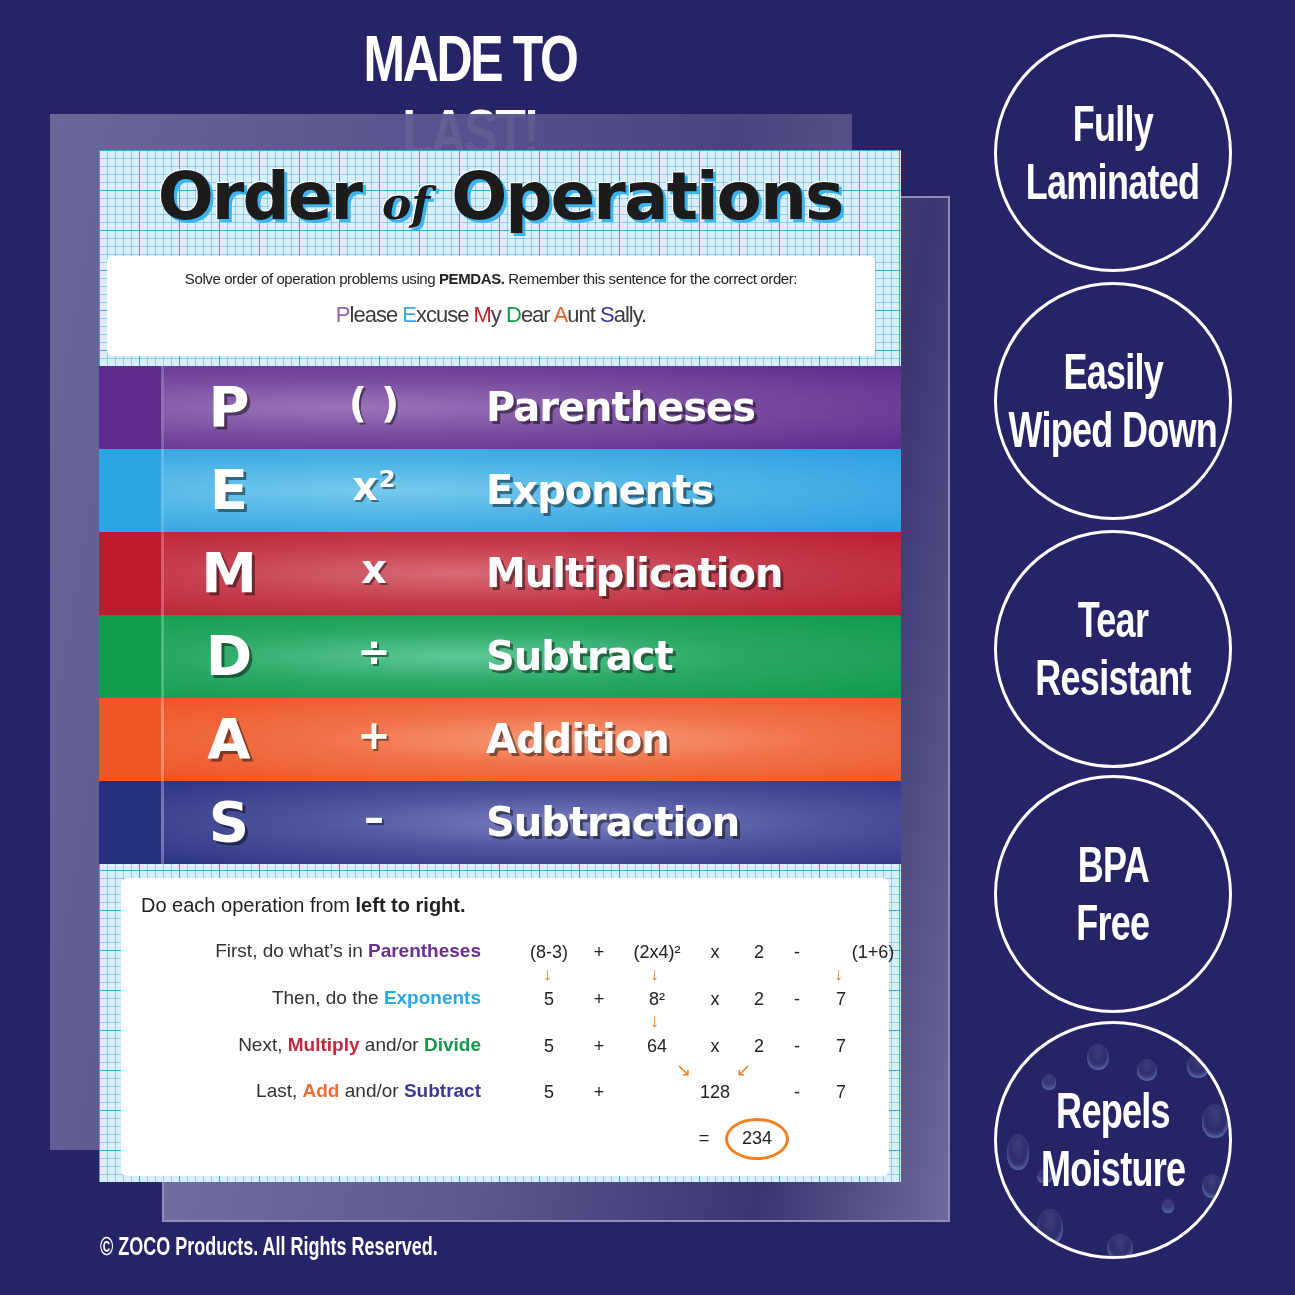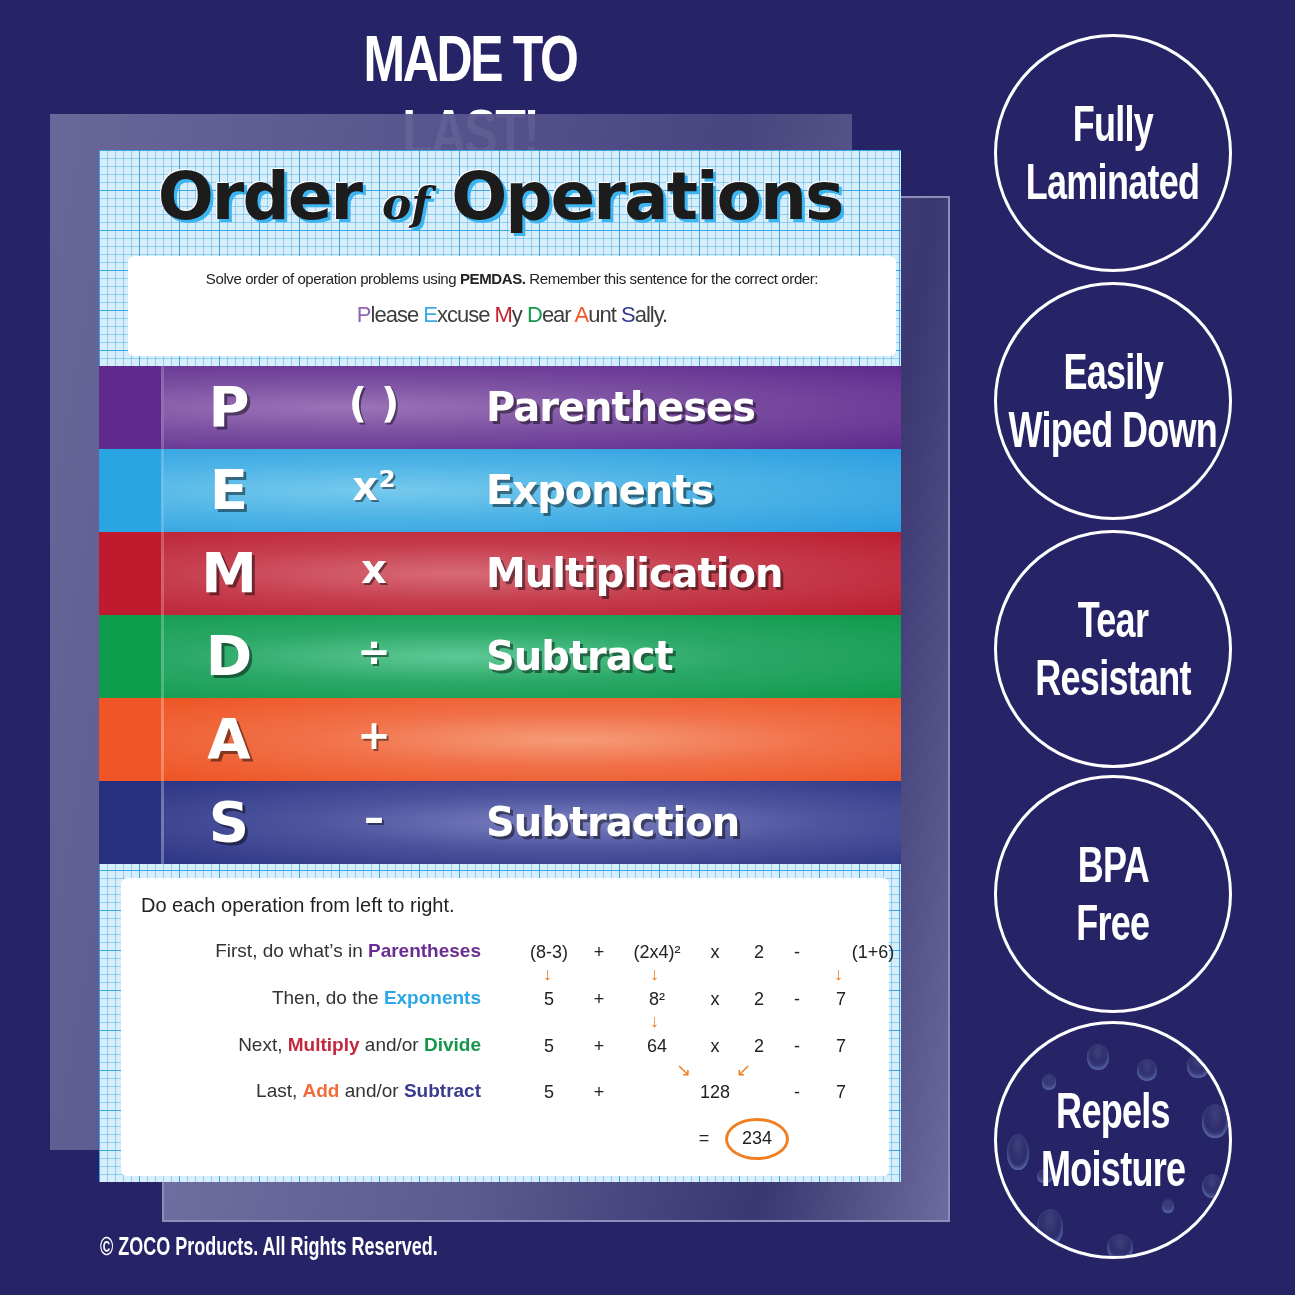--- a/index.html
+++ b/index.html
@@ -37,21 +37,21 @@
 
   .title {
     position: absolute; left: 0; top: 8px; width: 100%; text-align: center;
     font-family: "DejaVu Sans", sans-serif; font-weight: bold; font-size: 66px;
     color: #1c1c1c; letter-spacing: -2px;
     text-shadow: 3px 3px 0 #3cb4f0, -1px -1px 0 #fff;
   }
   .title .of { font-family: "DejaVu Serif", serif; font-style: italic; font-weight: bold; font-size: 44px; letter-spacing: 0; }
 
   .intro-box {
-    position: absolute; left: 29px; top: 106px; width: 768px; height: 100px;
+    position: absolute; left: 8px; top: 106px; width: 768px; height: 100px;
     background: #fff; border-radius: 6px;
   }
   .intro-text {
     position: absolute; top: 14px; width: 100%; text-align: center;
     font-size: 15px; color: #222; letter-spacing: -0.4px;
   }
   .intro-text b { font-weight: bold; }
   .mnemonic {
     position: absolute; top: 46px; width: 100%; text-align: center;
     font-size: 22px; font-weight: normal; color: #3d3d3d; letter-spacing: -1px;
@@ -82,21 +82,21 @@
   .r-m .tab { background: #bf1a2d; } .r-m .band { background: radial-gradient(ellipse at 40% 50%, #d86a76 0%, #c63f4f 45%, #bc1c30 100%); }
   .r-d .tab { background: #0d9d4c; } .r-d .band { background: radial-gradient(ellipse at 40% 50%, #5ec895 0%, #2aa866 45%, #109a4c 100%); }
   .r-a .tab { background: #ef5527; } .r-a .band { background: radial-gradient(ellipse at 55% 50%, #f59b78 0%, #f17048 45%, #ee5424 100%); }
   .r-s .tab { background: #26307f; } .r-s .band { background: radial-gradient(ellipse at 55% 50%, #7b80c0 0%, #4e559e 45%, #2c3585 100%); }
 
   .example-box {
     position: absolute; left: 22px; top: 728px; width: 768px; height: 298px;
     background: #fff; border-radius: 6px; color: #333;
   }
   .ex-heading { position: absolute; left: 20px; top: 16px; font-size: 20px; color: #222; }
-  .ex-heading b { font-weight: normal; text-align: center; }
+  .ex-heading b { font-weight: bold; text-align: center; }
   .step {
     position: absolute; right: 408px; font-size: 19px; color: #333; text-align: right; white-space: nowrap;
   }
   .step b { font-weight: bold; }
   .c-purple { color: #6a2d91; } .c-blue { color: #2ba6e6; } .c-red { color: #c3273d; }
   .c-green { color: #14974b; } .c-orange { color: #f26c3a; } .c-navy { color: #3b3a8f; }
 
   .cell { position: absolute; width: 60px; text-align: center; font-size: 18px; color: #222; }
   .arrow { position: absolute; color: #f07f22; font-size: 18px; line-height: 18px; }
   .circle {
@@ -176,20 +176,21 @@
         <div class="band"></div>
       <div class="letter">D</div>
       <div class="sym">÷</div>
       <div class="word">Subtract</div>
     </div>
     <div class="row r-a">
       <div class="tab"></div>
         <div class="band"></div>
       <div class="letter">A</div>
       <div class="sym">+</div>
+      <div class="word">Addition</div>
     </div>
     <div class="row r-s">
       <div class="tab"></div>
         <div class="band"></div>
       <div class="letter">S</div>
       <div class="sym">–</div>
       <div class="word">Subtraction</div>
     </div>
   </div>
 

